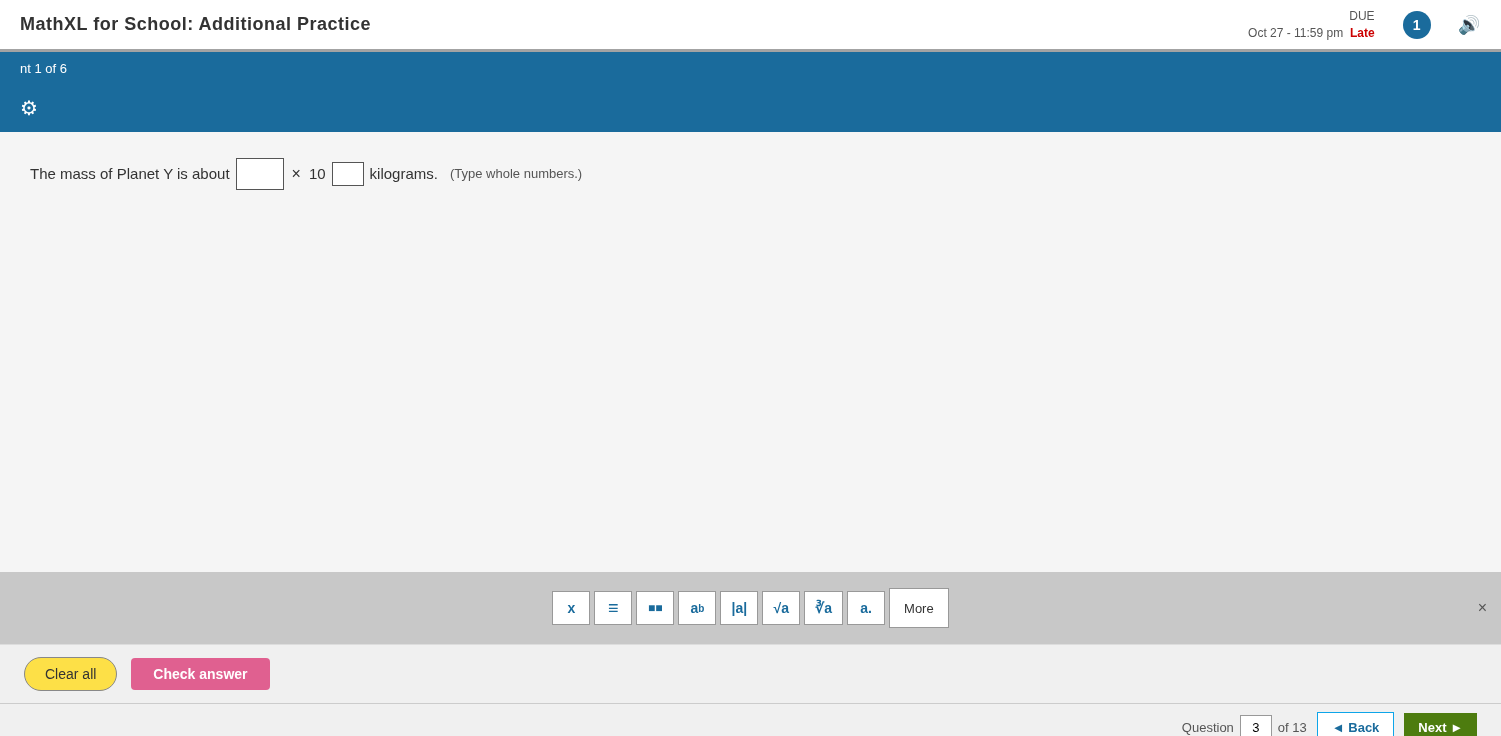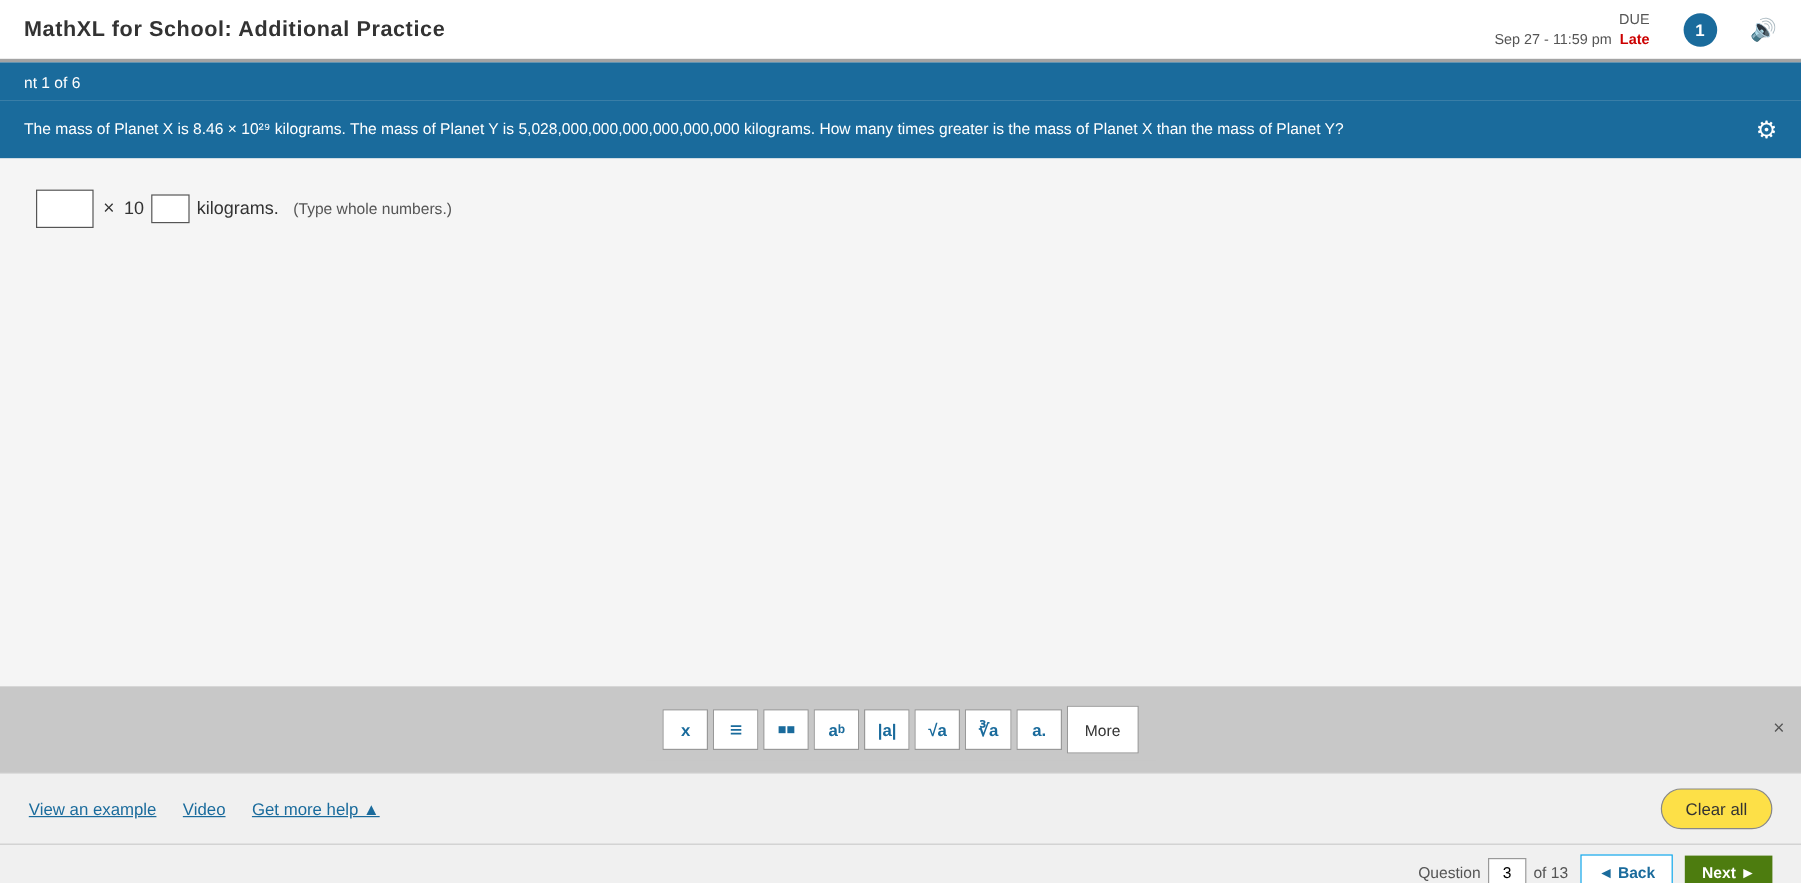--- a/index.html
+++ b/index.html
@@ -286,42 +286,40 @@
   </style>
 </head>
 <body>
 
 <div class="top-header">
   <div class="top-header-title">MathXL for School: Additional Practice</div>
   <div class="top-header-right">
     <div class="due-info">
       <div>DUE</div>
       <div>
-        <span>Sep 27 - 11:59 pm</span>
+        <span>Oct 27 - 11:59 pm</span>
         &nbsp;<span class="late-label">Late</span>
       </div>
     </div>
     <div class="question-number-badge">1</div>
     <button class="speaker-icon-btn">🔊</button>
   </div>
 </div>
 
 <div class="assignment-banner">
   <span>nt 1 of 6</span>
 </div>
 
 <div class="question-header-bar">
-  <div class="question-text-container">
-    <span>The mass of Planet X is 8.46 × 10²⁹ kilograms. The mass of Planet Y is 5,028,000,000,000,000,000,000 kilograms. How many times greater is the mass of Planet X than the mass of Planet Y?</span>
-  </div>
   <span class="gear-icon">⚙</span>
 </div>
 
 <div class="main-content">
   <div class="answer-line">
+    <span>The mass of Planet Y is about</span>
     <input class="input-box" type="text" style="">
     <span class="times-symbol">×</span>
     <span>10</span>
     <input class="input-box" type="text" style="width: 32px; height: 24px; font-size: 11px; vertical-align: super;">
     <span>kilograms.</span>
     <br>
     <span class="note">(Type whole numbers.)</span>
   </div>
 </div>
 
@@ -334,27 +332,23 @@
     <button class="math-btn">|a|</button>
     <button class="math-btn">√a</button>
     <button class="math-btn">∛a</button>
     <button class="math-btn">a.</button>
     <button class="math-btn-more">More</button>
   </div>
   <button class="toolbar-close">×</button>
 </div>
 
 <div class="bottom-bar">
-  <div class="bottom-left">
-    <button class="bottom-link">View an example</button>
-    <button class="bottom-link">Video</button>
-    <button class="bottom-link">Get more help ▲</button>
-  </div>
   <div class="bottom-right">
     <button class="clear-all-btn">Clear all</button>
+    <button class="check-answer-btn">Check answer</button>
   </div>
 </div>
 
 <div class="nav-bar">
   <div class="question-nav">
     <span>Question</span>
     <input class="question-input-nav" type="text" value="3" style="">
     <span>of 13</span>
   </div>
   <button class="nav-btn nav-btn-back">◄ Back</button>

